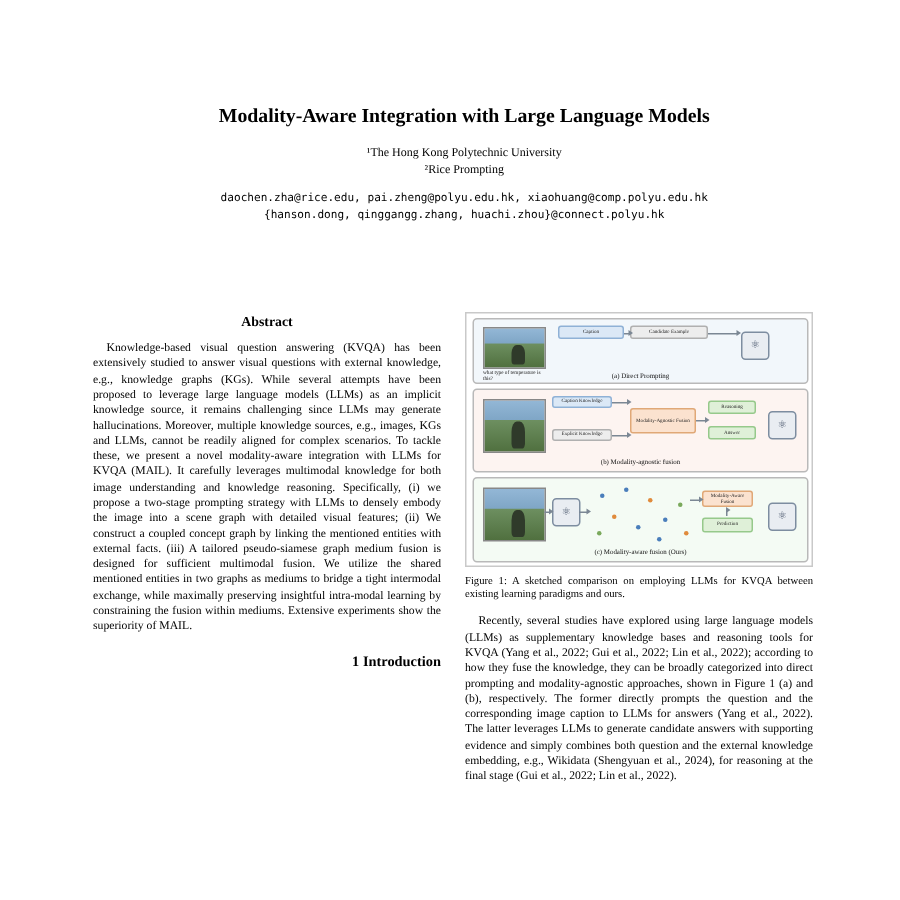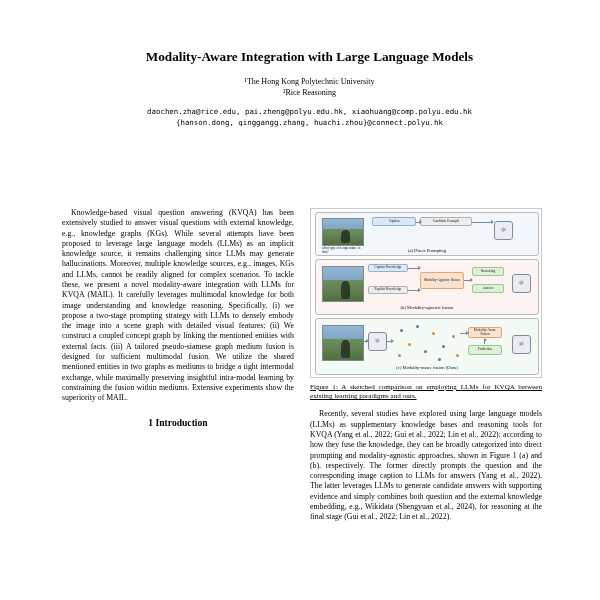--- a/index.html
+++ b/index.html
@@ -15,21 +15,21 @@
     overflow: hidden;
   }
   .page {
     position: relative;
     width: 600px;
     height: 600px;
     padding: 0;
     box-sizing: border-box;
   }
   .title-block {
-    padding: 48px 62px 0 62px;
+    padding: 68px 62px 0 62px;
     text-align: center;
     margin-left: 19px;
   }
   .paper-title {
     font-size: 13.2px;
     font-weight: bold;
     line-height: 1.35;
     margin: 0;
   }
   .authors {
@@ -70,21 +70,21 @@
   .col-right { left: 310px; }
   .section-head {
     font-weight: bold;
     font-size: 9.2px;
     text-align: center;
     margin: 0 0 7px 0;
   }
   .section-head-left {
     font-weight: bold;
     font-size: 9.6px;
-    text-align: center;
+    text-align: right;
     margin: 14px 0 5px 0;
   }
   .para {
     margin: 0 0 6px 0;
     text-indent: 9px;
   }
 
   
   .figure-wrap {
     margin: 0 0 8px 0;
@@ -198,45 +198,45 @@
     position: absolute;
     width: 3.4px; height: 3.4px;
     border-radius: 50%;
     display: block;
   }
   .fig-caption {
     margin-top: 5px;
     font-size: 7.1px;
     line-height: 1.3;
     text-align: justify;
-    text-decoration: underline;
   }
 </style>
 </head>
 <body>
 
 <div class="page">
 
   <div class="title-block">
     <div class="paper-title">
       <span>Modality-Aware Integration with Large Language Models</span><br>
     </div>
     <div class="affils">
       <div>¹The Hong Kong Polytechnic University</div>
-      <div>²Rice Reasoning</div>
+      <div>²Rice Prompting</div>
     </div>
     <div class="emails">
       <div>daochen.zha@rice.edu, pai.zheng@polyu.edu.hk, xiaohuang@comp.polyu.edu.hk</div>
       <div>{hanson.dong, qinggangg.zhang, huachi.zhou}@connect.polyu.hk</div>
     </div>
   </div>
 
   <div class="columns">
 
     <div class="col col-left">
+      <div class="section-head">Abstract</div>
       <p class="para">Knowledge-based visual question answering (KVQA) has been extensively studied to answer visual questions with external knowledge, e.g., knowledge graphs (KGs). While several attempts have been proposed to leverage large language models (LLMs) as an implicit knowledge source, it remains challenging since LLMs may generate hallucinations. Moreover, multiple knowledge sources, e.g., images, KGs and LLMs, cannot be readily aligned for complex scenarios. To tackle these, we present a novel modality-aware integration with LLMs for KVQA (MAIL). It carefully leverages multimodal knowledge for both image understanding and knowledge reasoning. Specifically, (i) we propose a two-stage prompting strategy with LLMs to densely embody the image into a scene graph with detailed visual features; (ii) We construct a coupled concept graph by linking the mentioned entities with external facts. (iii) A tailored pseudo-siamese graph medium fusion is designed for sufficient multimodal fusion. We utilize the shared mentioned entities in two graphs as mediums to bridge a tight intermodal exchange, while maximally preserving insightful intra-modal learning by constraining the fusion within mediums. Extensive experiments show the superiority of MAIL.</p>
       <div class="section-head-left">1   Introduction</div>
     </div>
 
     <div class="col col-right">
 
       <div class="figure-wrap">
         <div class="fig-box">
 
           <div class="fig-panel panel-a">

